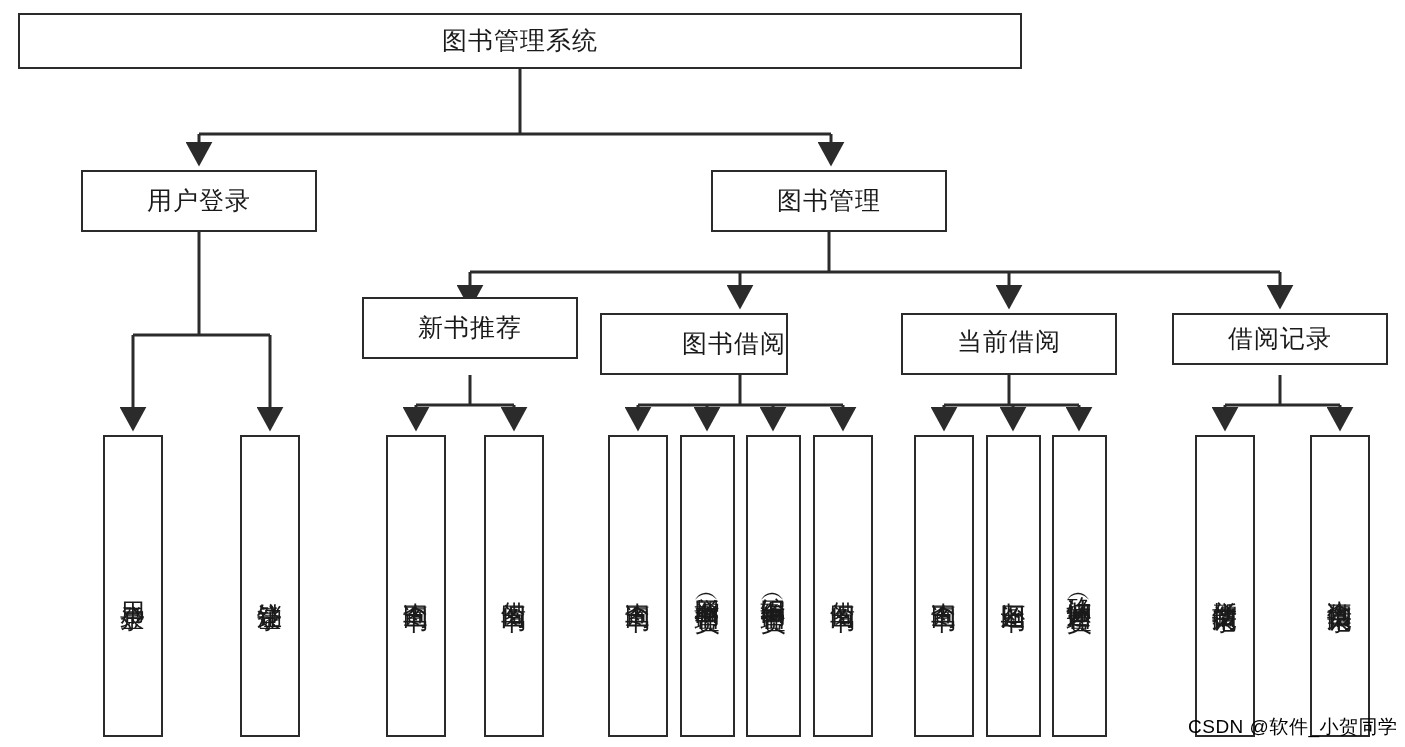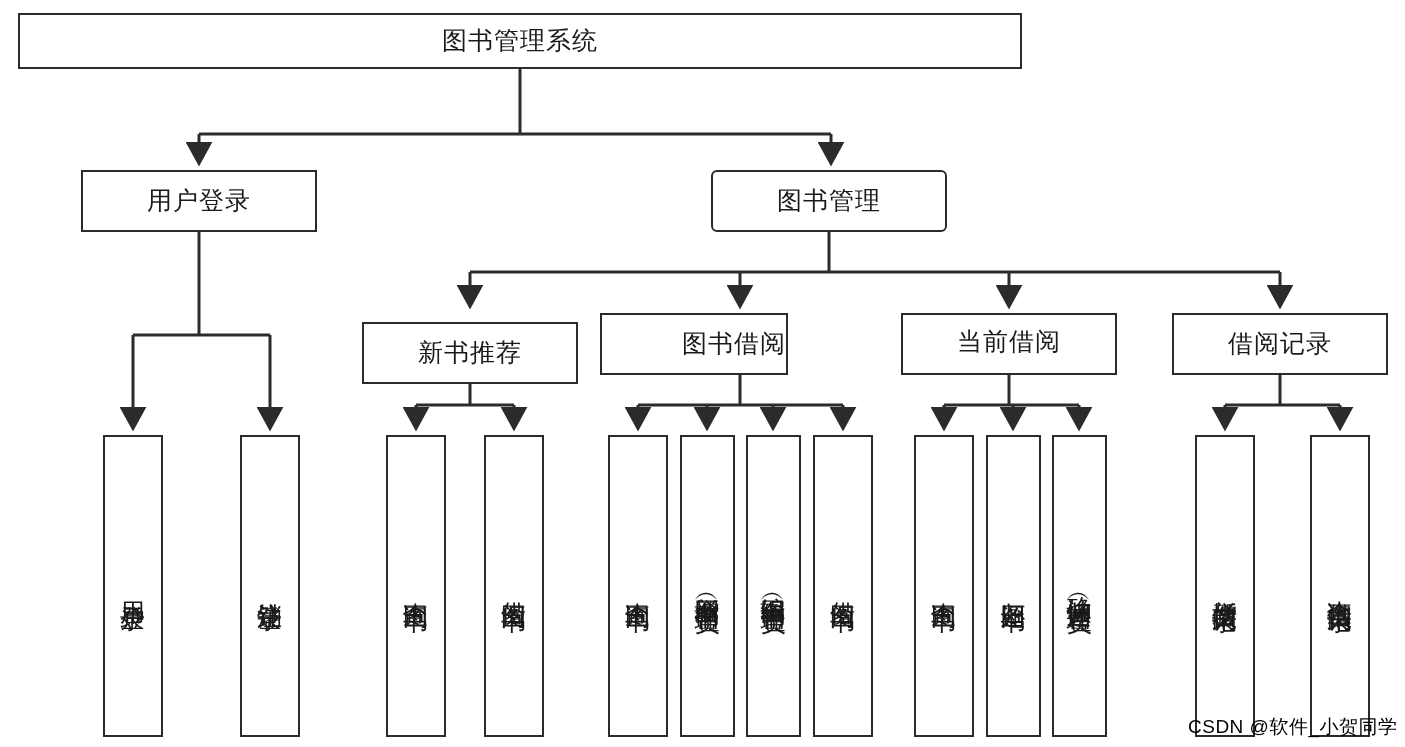--- a/index.html
+++ b/index.html
@@ -121,34 +121,34 @@
     </g>
   </svg>
 
   <div class="node horiz" style="left:18px; top:13px; width:1004px; height:56px;">
     <span>图书管理系统</span>
   </div>
 
   <div class="node horiz" style="left:81px; top:170px; width:236px; height:62px;">
     <span>用户登录</span>
   </div>
-  <div class="node horiz" style="left:711px; top:170px; width:236px; height:62px;border-radius:6px;">
+  <div class="node horiz" style="left:711px; top:170px; width:236px; height:62px;">
     <span>图书管理</span>
   </div>
 
-  <div class="node horiz" style="left:362px; top:322px; width:216px; height:62px;">
+  <div class="node horiz" style="left:362px; top:297px; width:216px; height:62px;">
     <span>新书推荐</span>
   </div>
   <div class="node horiz" style="left:600px; top:313px; width:188px; height:62px;justify-content:flex-end;">
     <span>图书借阅</span>
   </div>
   <div class="node horiz" style="left:901px; top:313px; width:216px; height:62px;font-family:Liberation Mono, monospace;">
     <span>当前借阅</span>
   </div>
-  <div class="node horiz" style="left:1172px; top:313px; width:216px; height:62px;">
+  <div class="node horiz" style="left:1172px; top:313px; width:216px; height:52px;">
     <span>借阅记录</span>
   </div>
 
   <div class="node vert" style="left:103px; top:435px; width:60px; height:302px;">
     <span class="vtext">用户登录</span>
   </div>
   <div class="node vert" style="left:240px; top:435px; width:60px; height:302px;">
     <span class="vtext">注销登录</span>
   </div>
 

